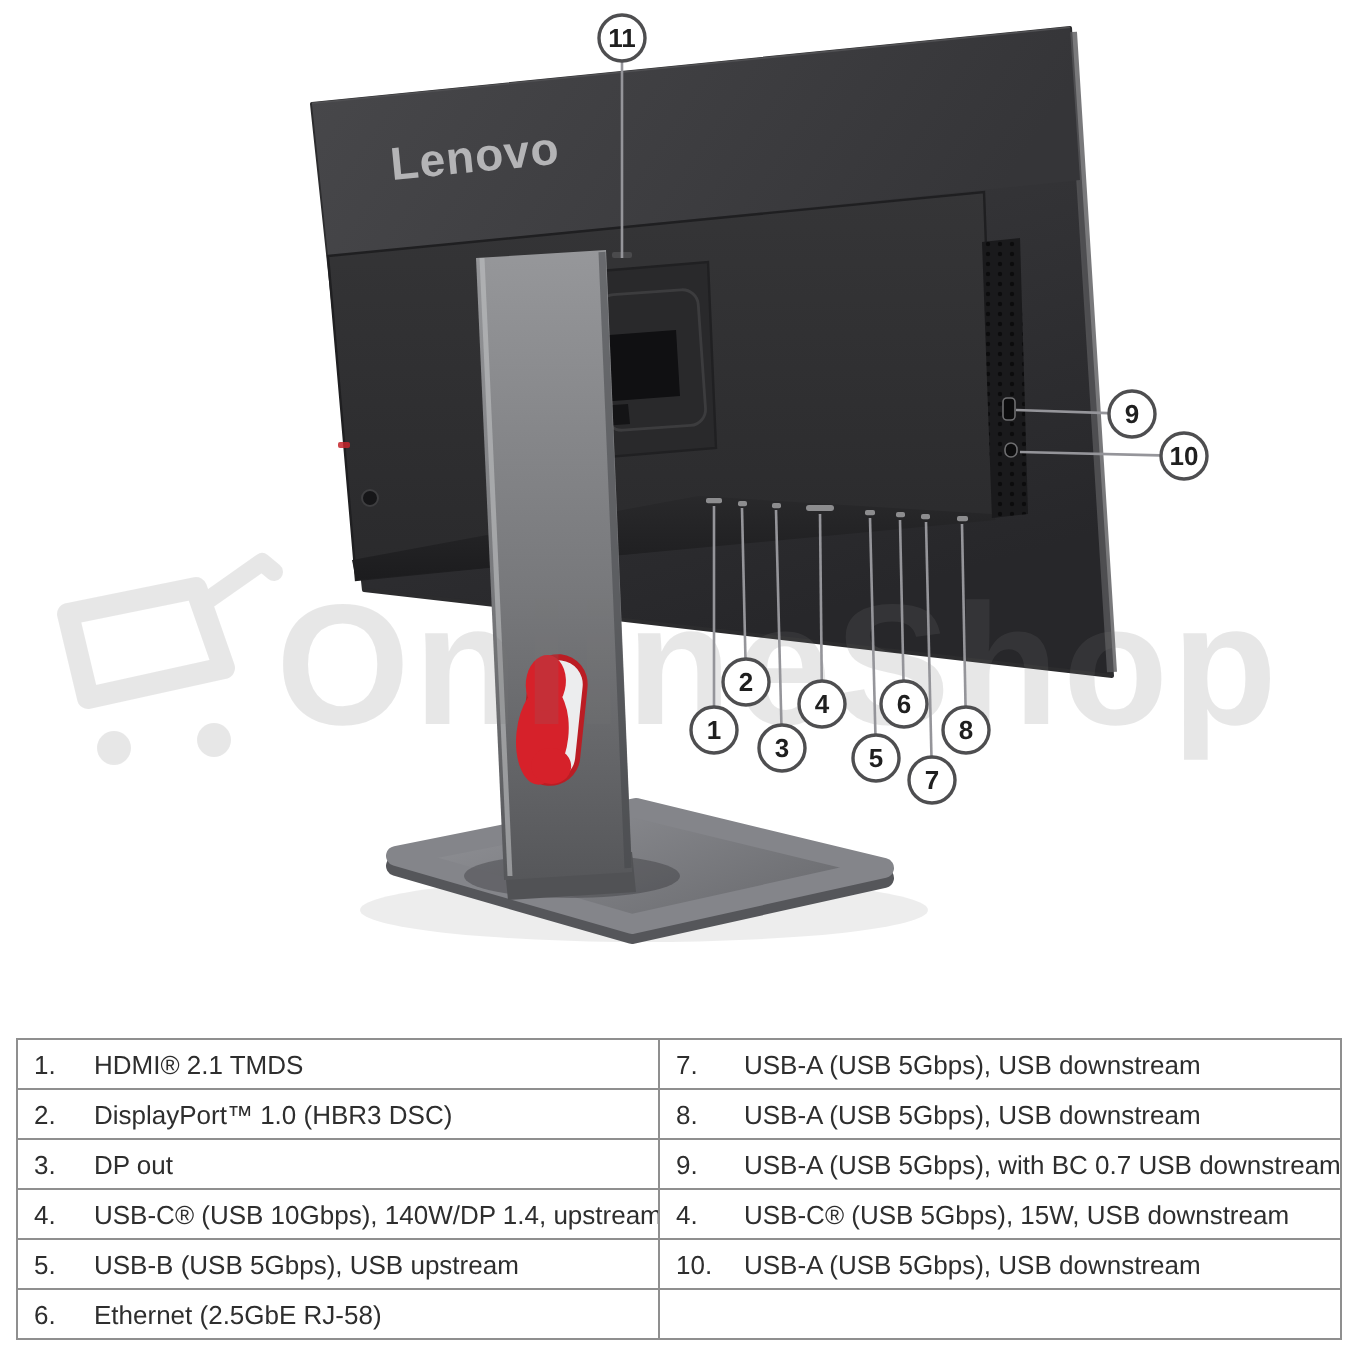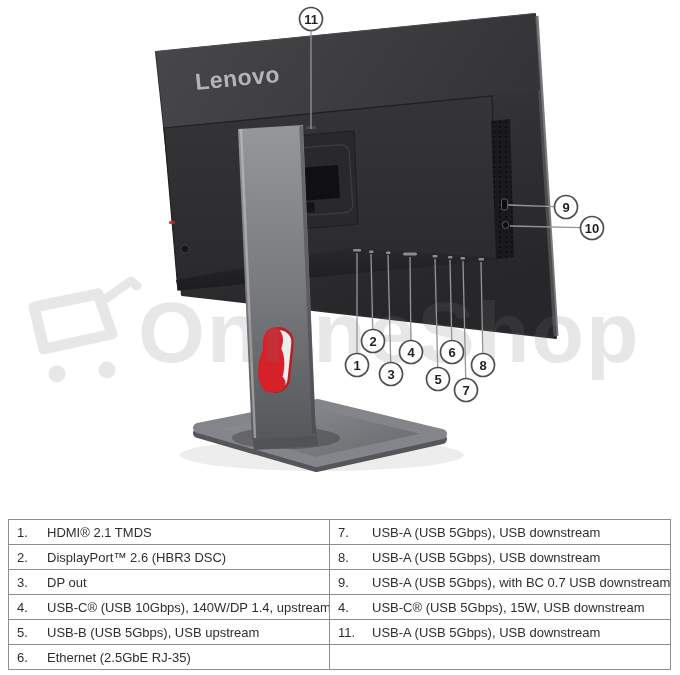--- a/index.html
+++ b/index.html
@@ -165,43 +165,43 @@
   <table>
     <tbody id="legend-body">
         <tr>
           <td class="tnum">1.</td>
           <td class="tlabel">HDMI® 2.1 TMDS</td>
           <td class="rnum">7.</td>
           <td class="rlabel">USB-A (USB 5Gbps), USB downstream</td>
         </tr>
         <tr>
           <td class="tnum">2.</td>
-          <td class="tlabel">DisplayPort™ 2.6 (HBR3 DSC)</td>
+          <td class="tlabel">DisplayPort™ 1.0 (HBR3 DSC)</td>
           <td class="rnum">8.</td>
           <td class="rlabel">USB-A (USB 5Gbps), USB downstream</td>
         </tr>
         <tr>
           <td class="tnum">3.</td>
           <td class="tlabel">DP out</td>
           <td class="rnum">9.</td>
           <td class="rlabel">USB-A (USB 5Gbps), with BC 0.7 USB downstream</td>
         </tr>
         <tr>
           <td class="tnum">4.</td>
           <td class="tlabel">USB-C® (USB 10Gbps), 140W/DP 1.4, upstream</td>
           <td class="rnum">4.</td>
           <td class="rlabel">USB-C® (USB 5Gbps), 15W, USB downstream</td>
         </tr>
         <tr>
           <td class="tnum">5.</td>
           <td class="tlabel">USB-B (USB 5Gbps), USB upstream</td>
-          <td class="rnum">11.</td>
+          <td class="rnum">10.</td>
           <td class="rlabel">USB-A (USB 5Gbps), USB downstream</td>
         </tr>
         <tr>
           <td class="tnum">6.</td>
-          <td class="tlabel">Ethernet (2.5GbE RJ-35)</td>
+          <td class="tlabel">Ethernet (2.5GbE RJ-58)</td>
           <td class="rnum"></td>
           <td class="rlabel"></td>
         </tr>
       </tbody>
   </table>
 </div>
 
 </body></html>

